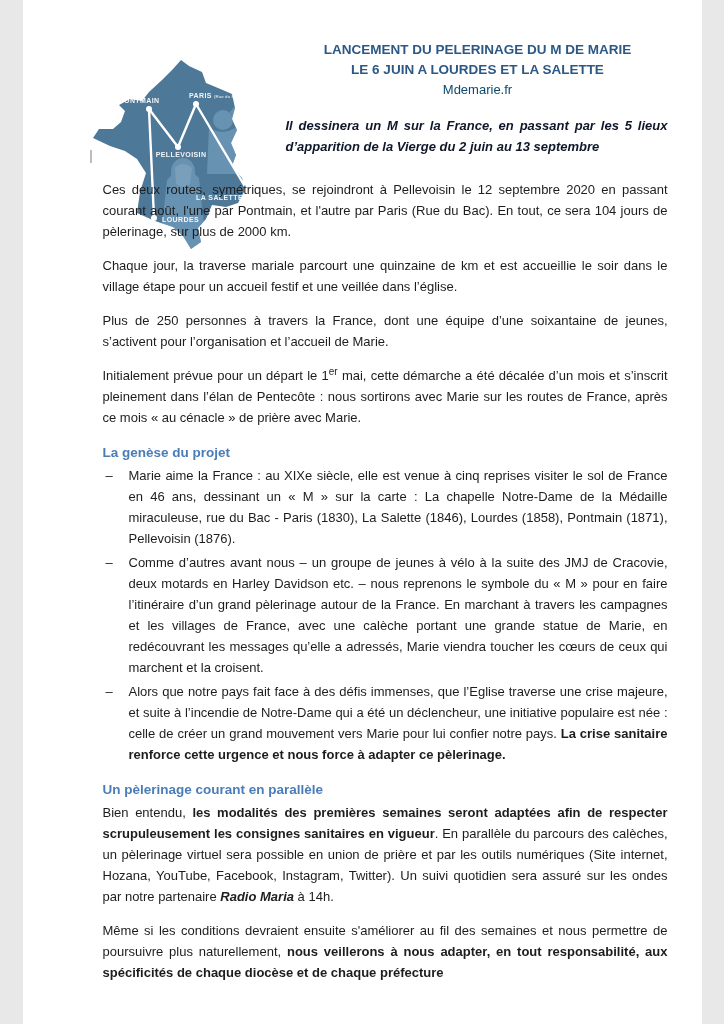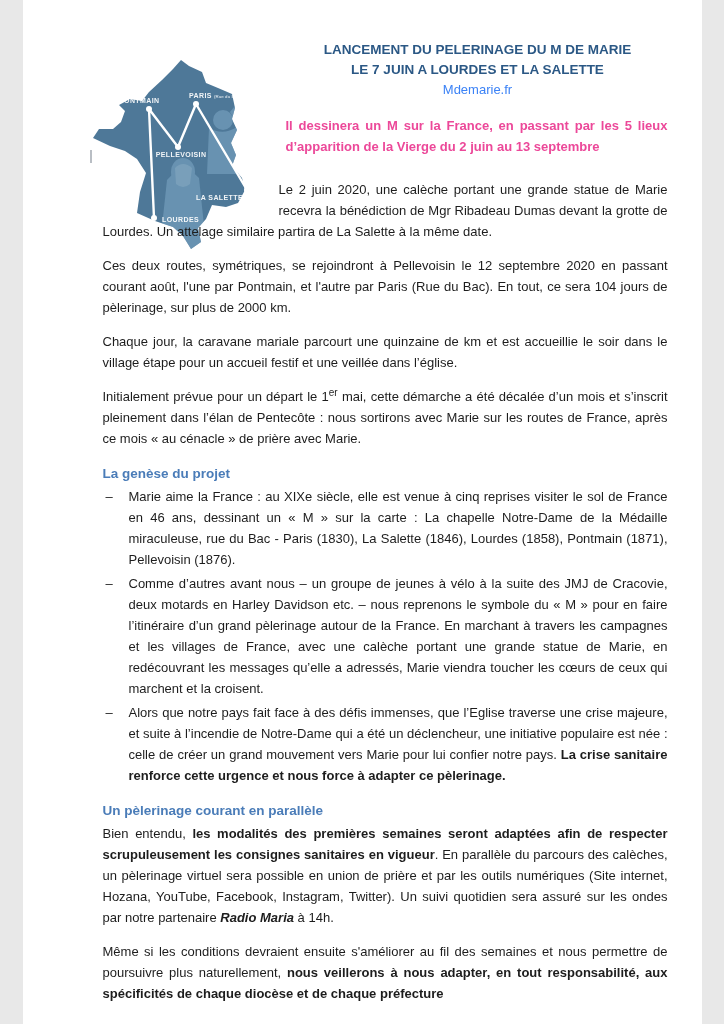--- a/index.html
+++ b/index.html
@@ -33,26 +33,26 @@
   
   .header{
     margin:40px 0 0 185px;
     text-align:center;
   }
   .title-line{
     font-weight:bold;font-size:13.5px;line-height:20px;
     color:#2b5885;
   }
   .website{
-    font-size:13px;line-height:19px;color:#3b82f6;
+    font-size:13px;line-height:19px;color:#0c4a6e;
   }
   .subtitle{
     margin:16px 0 22px 183px;
     font-weight:bold;font-size:13px;line-height:21px;
-    color:#ec4899;text-align:justify;
+    color:#0f172a;text-align:justify;font-style:italic;
   }
   
   .para{
     font-size:13px;line-height:21px;
     margin:0 0 13px 0;
     text-align:justify;
   }
   .wrap-spacer{float:left;width:176px;height:24px;}
   .section-heading{
     font-size:13.5px;font-weight:bold;
@@ -116,29 +116,29 @@
       <text class="map-label" x="96" y="101" text-anchor="middle">PELLEVOISIN</text>
       <text class="map-label" x="158" y="144" text-anchor="end">LA SALETTE</text>
       <text class="map-label" x="77" y="166">LOURDES</text>
     </svg>
   </div>
 
   <div class="content">
 
     <div class="header">
       <div class="title-line">LANCEMENT DU PELERINAGE DU M DE MARIE</div>
-      <div class="title-line">LE 7 JUIN A LOURDES ET LA SALETTE</div>
+      <div class="title-line">LE 6 JUIN A LOURDES ET LA SALETTE</div>
       <div class="website">Mdemarie.fr</div>
     </div>
 
     <div class="subtitle">Il dessinera un M sur la France, en passant par les 5 lieux d’apparition de la Vierge du 2 juin au 13 septembre</div>
 
-    <p class="para"><span class="wrap-spacer"></span><span><span>Le 2 juin 2020, une calèche portant une grande statue de Marie recevra la bénédiction de Mgr Ribadeau Dumas devant la grotte de Lourdes. Un attelage similaire partira de La Salette à la même date.</span></span></p>
     <p class="para"><span>Ces deux routes, symétriques, se rejoindront à Pellevoisin le 12 septembre 2020 en passant courant août, l'une par Pontmain, et l'autre par Paris (Rue du Bac). En tout, ce sera 104 jours de pèlerinage, sur plus de 2000 km.</span></p>
-    <p class="para"><span>Chaque jour, la caravane mariale parcourt une quinzaine de km et est accueillie le soir dans le village étape pour un accueil festif et une veillée dans l’église.</span></p>
+    <p class="para"><span>Chaque jour, la traverse mariale parcourt une quinzaine de km et est accueillie le soir dans le village étape pour un accueil festif et une veillée dans l’église.</span></p>
+    <p class="para"><span>Plus de 250 personnes à travers la France, dont une équipe d’une soixantaine de jeunes, s’activent pour l’organisation et l’accueil de Marie.</span></p>
     <p class="para"><span>Initialement prévue pour un départ le 1</span><sup>er</sup><span> mai, cette démarche a été décalée d’un mois et s’inscrit pleinement dans l’élan de Pentecôte : nous sortirons avec Marie sur les routes de France, après ce mois « au cénacle » de prière avec Marie.</span></p>
 
     <h2 class="section-heading">La genèse du projet</h2>
     <ul class="bullets">
       <li><span class="dash">–</span><span><span>Marie aime la France : au XIXe siècle, elle est venue à cinq reprises visiter le sol de France en 46 ans, dessinant un « M » sur la carte : La chapelle Notre-Dame de la Médaille miraculeuse, rue du Bac - Paris (1830), La Salette (1846), Lourdes (1858), Pontmain (1871), Pellevoisin (1876).</span></span></li>
       <li><span class="dash">–</span><span><span>Comme d’autres avant nous – un groupe de jeunes à vélo à la suite des JMJ de Cracovie, deux motards en Harley Davidson etc. – nous reprenons le symbole du « M » pour en faire l’itinéraire d’un grand pèlerinage autour de la France. En marchant à travers les campagnes et les villages de France, avec une calèche portant une grande statue de Marie, en redécouvrant les messages qu’elle a adressés, Marie viendra toucher les cœurs de ceux qui marchent et la croisent.</span></span></li>
       <li><span class="dash">–</span><span><span>Alors que notre pays fait face à des défis immenses, que l’Eglise traverse une crise majeure, et suite à l’incendie de Notre-Dame qui a été un déclencheur, une initiative populaire est née : celle de créer un grand mouvement vers Marie pour lui confier notre pays. </span><b>La crise sanitaire renforce cette urgence et nous force à adapter ce pèlerinage.</b></span></li>
     </ul>
 
     <h2 class="section-heading">Un pèlerinage courant en parallèle</h2>

